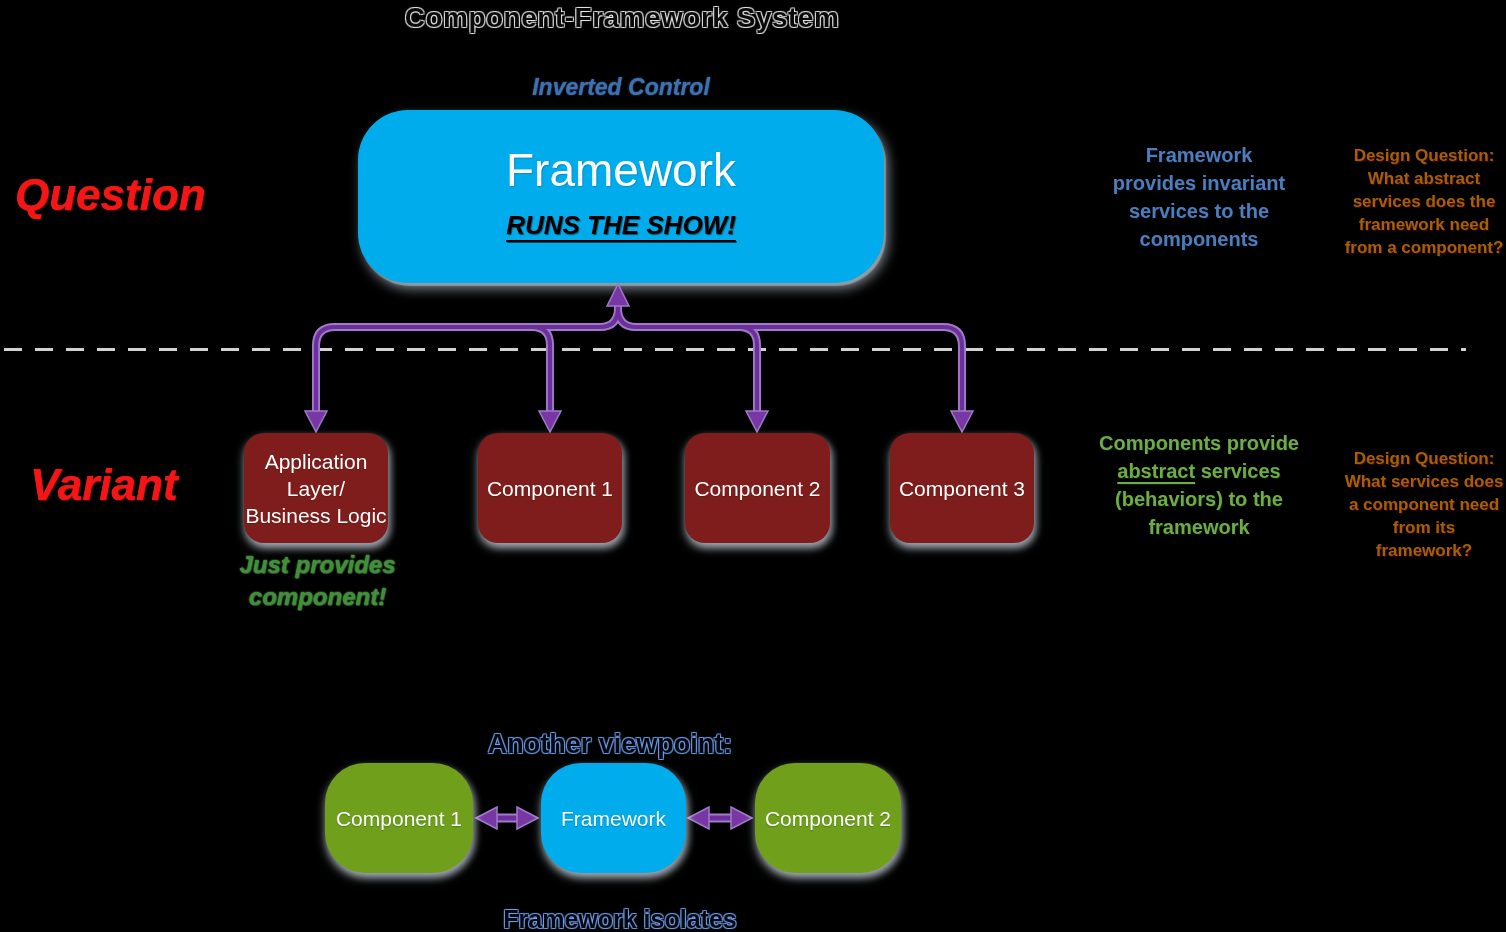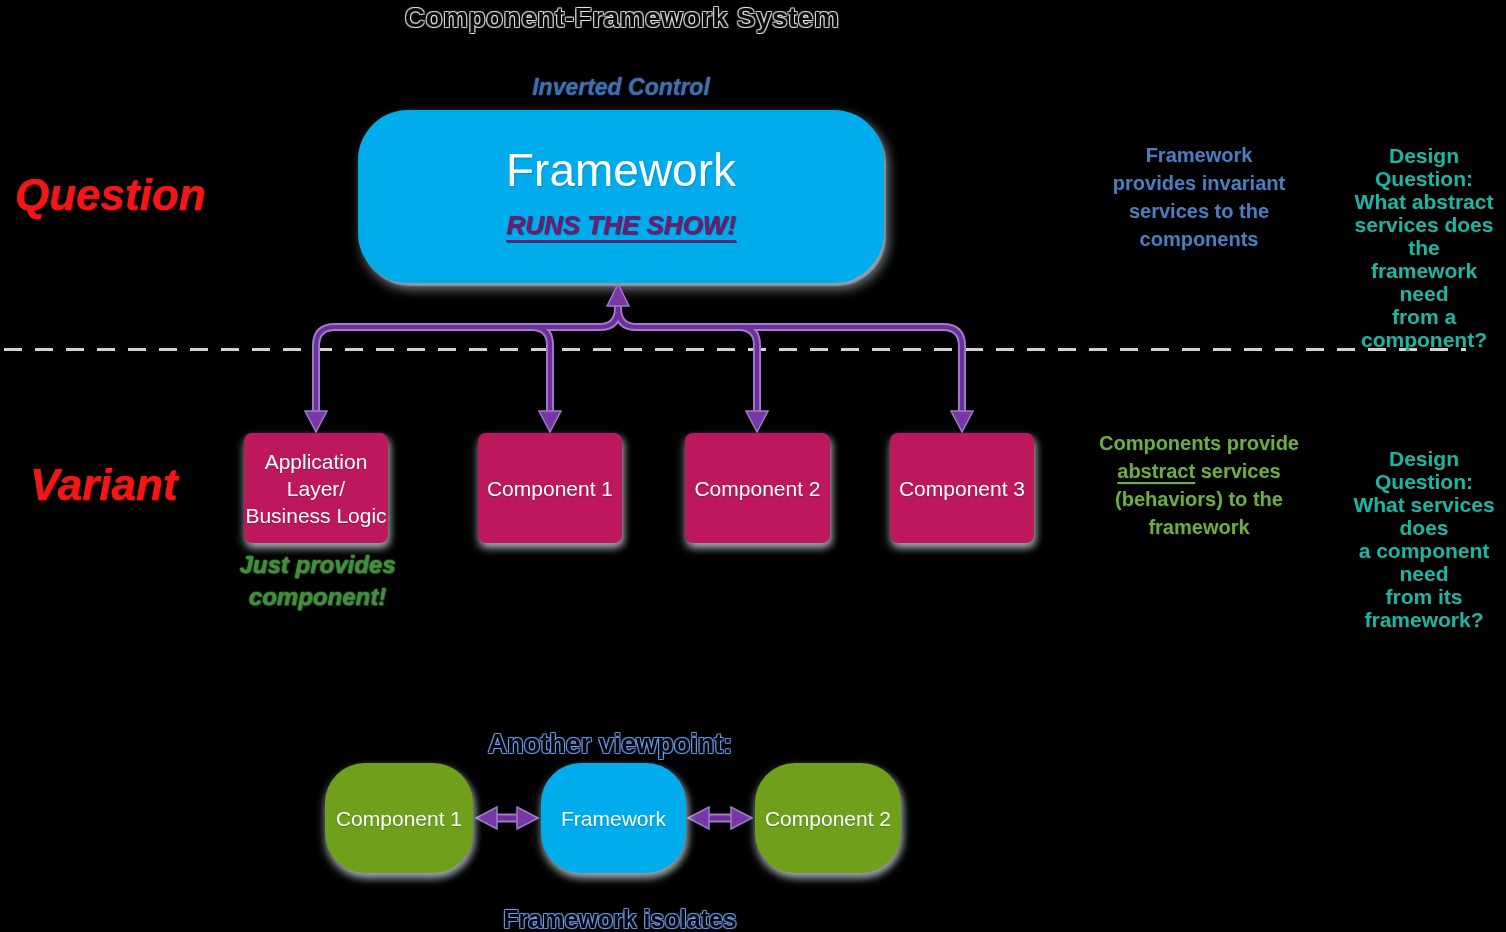--- a/index.html
+++ b/index.html
@@ -22,58 +22,58 @@
   #page-title{left:292px;top:2px;width:660px;font-size:28px;font-weight:bold;letter-spacing:.5px;}
   #inverted-control{left:358px;top:74px;width:526px;font-size:23px;font-weight:bold;font-style:italic;
     color:#3e70b8;text-shadow:0 0 2px rgba(140,185,240,.55);}
 
   #framework-box{left:358px;top:110px;width:526px;height:173px;border-radius:50px;
     background:#00ACEC;
     box-shadow:4px 6px 12px rgba(220,235,250,.55),2px 3px 1px rgba(255,255,255,.35);}
   #framework-box .bigname{margin-top:33px;font-size:46px;color:#fff;text-align:center;
     text-shadow:1px 1px 1px rgba(0,60,100,.25);}
   #framework-box .tagline{margin-top:13px;font-size:26px;font-weight:bold;font-style:italic;
-    color:#701a75;text-align:center;text-decoration:underline;text-underline-offset:6px;
+    color:#000000;text-align:center;text-decoration:underline;text-underline-offset:6px;
     text-decoration-thickness:2px;text-shadow:1px 1px 1px rgba(40,0,0,.6);}
 
   .side-label{font-size:44px;font-style:italic;font-weight:600;color:#f71414;
     text-shadow:0 0 1px rgba(255,120,110,.6),1px 1px 0 rgba(160,0,0,.5);}
   #invariant-label{left:15px;top:170px;}
   #variant-label{left:30px;top:460px;}
 
   #dashed-line{left:4px;top:348px;width:1462px;height:3px;
     background:repeating-linear-gradient(90deg,#d2d2d2 0 18px,transparent 18px 31px);}
 
   svg.connectors{left:0;top:0;z-index:3;}
   .pl{stroke:#A07BC8;stroke-width:8;fill:none;stroke-linecap:round;stroke-linejoin:round;}
   .pd{stroke:#6C2F9C;stroke-width:4.2;fill:none;stroke-linecap:round;stroke-linejoin:round;}
   .pl2{stroke:#A07BC8;stroke-width:9;fill:none;stroke-linecap:round;}
   .pd2{stroke:#6C2F9C;stroke-width:5;fill:none;stroke-linecap:round;}
   .ah{fill:#7837A5;stroke:#A07BC8;stroke-width:1.5;}
 
-  .gbox{top:433px;height:110px;border-radius:8px;background:#be185d;z-index:4;
+  .gbox{top:433px;height:110px;border-radius:20px;background:#7f1d1d;z-index:4;
     box-shadow:0 5px 10px rgba(225,238,252,.55),3px 4px 7px rgba(230,242,255,.4);
     display:flex;align-items:center;justify-content:center;}
   .gbox .lbl,.vbox .lbl{color:#fff;font-size:21px;line-height:27px;text-align:center;
     text-shadow:0 1px 1px rgba(0,40,0,.3);}
   #app-layer-box{left:244px;width:144px;}
   #component-1-box{left:478px;width:144px;}
   #component-2-box{left:685px;width:145px;}
   #component-3-box{left:890px;width:144px;}
 
   #just-another-note{left:230px;top:549px;width:175px;font-size:24px;font-weight:bold;font-style:italic;
     line-height:32px;color:#3f8f3b;text-shadow:0 0 2px rgba(150,220,120,.8),1px 1px 0 rgba(30,90,30,.6);}
 
   .note{font-weight:bold;}
   #framework-note{left:1085px;top:141px;width:228px;font-size:20px;line-height:28px;color:#4d7eba;
     text-shadow:1px 1px 0 rgba(10,35,80,.4);}
   #components-note{left:1085px;top:429px;width:228px;font-size:20px;line-height:28px;color:#6fac47;
     text-shadow:1px 1px 0 rgba(20,70,20,.4);}
   #components-note .u{text-decoration:underline;text-underline-offset:4px;}
-  .dq{font-size:21px;line-height:23px;font-weight:bold;color:#14b8a6;
+  .dq{font-size:17px;line-height:23px;font-weight:bold;color:#a16207;
     text-shadow:1px 1px 0 rgba(130,0,0,.55);}
   #design-question-top{left:1344px;top:144px;width:160px;}
   #design-question-bottom{left:1344px;top:447px;width:160px;}
 
   #viewpoint-heading{left:460px;top:703px;width:300px;font-size:27px;font-weight:bold;margin-top:26px;}
   .vbox{top:763px;height:110px;border-radius:40px;z-index:4;
     box-shadow:0 5px 10px rgba(225,238,252,.55),3px 4px 7px rgba(230,242,255,.4);
     display:flex;align-items:center;justify-content:center;}
   .vgreen{background:#6F9F1B;}
   .vblue{background:#00ACEC;}

